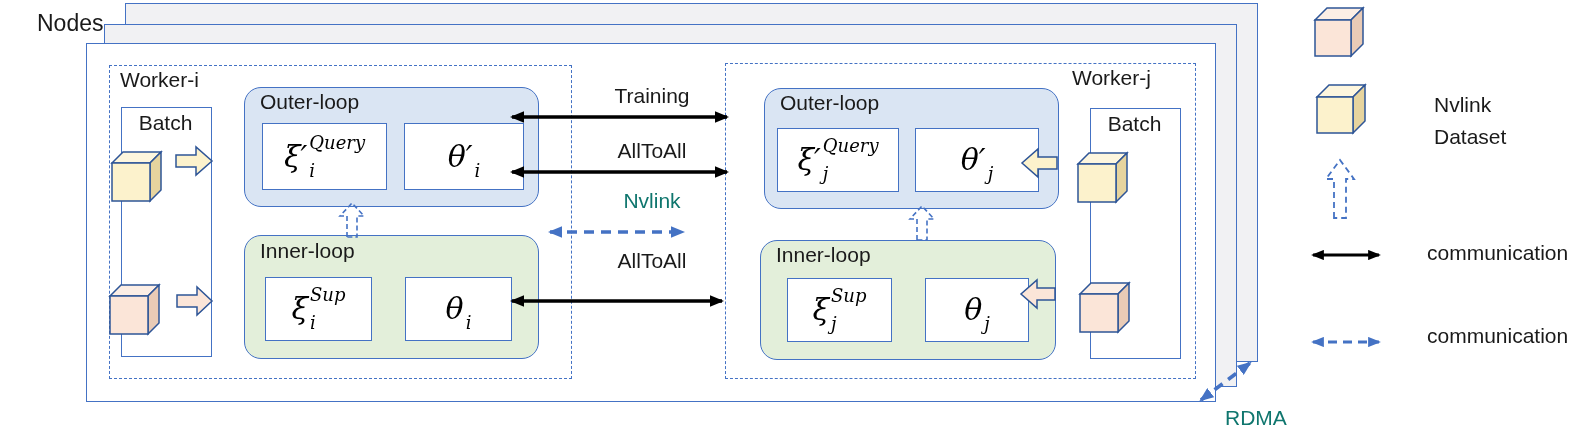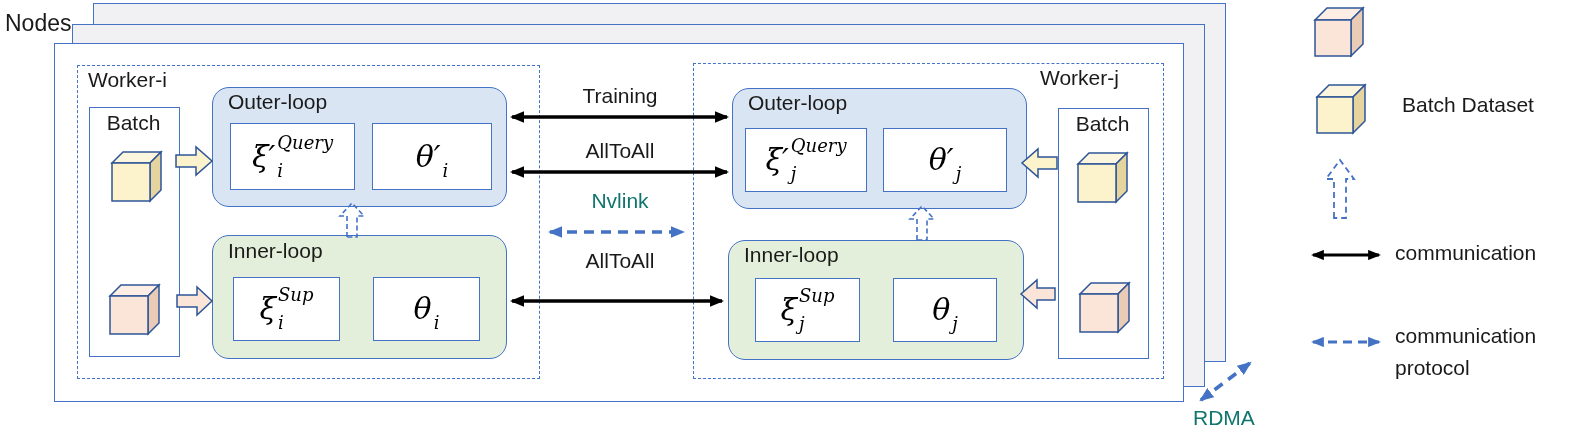--- a/index.html
+++ b/index.html
@@ -1,18 +1,18 @@
 <!DOCTYPE html>
 <html><head>
 <meta charset="utf-8">
 <style>
   html,body{margin:0;padding:0;background:#ffffff;}
   #stage{position:relative;width:1569px;height:431px;background:#ffffff;overflow:hidden;
          font-family:"Liberation Sans",sans-serif;color:#1a1a1a;}
-  .abs{position:absolute;}
+  .abs{position:absolute;margin-left:32px;}
   .node-layer{background:#F1F1F3;border:1.5px solid #4472C4;}
   .node-front{background:#FFFFFF;}
   .dashed-box{border:1.6px dashed #4472C4;}
   .solid-box{border:1.5px solid #4472C4;background:#FFFFFF;}
   .loop{border:1.5px solid #4472C4;border-radius:17px;}
   .outer-fill{background:#DAE5F3;}
   .inner-fill{background:#E3EFDA;}
   .param{border:1.5px solid #4472C4;background:#FFFFFF;display:flex;align-items:center;justify-content:center;}
   .label{font-size:21px;line-height:1.15;color:#1a1a1a;white-space:nowrap;}
   .center-lab{width:160px;text-align:center;}
@@ -135,27 +135,26 @@
     </span>
   </div>
 
   <div class="abs label center-lab" style="left:540px;top:84px">Training</div>
   <div class="abs label center-lab" style="left:540px;top:139px">AllToAll</div>
   <div class="abs label center-lab blue-text" style="left:540px;top:189px">Nvlink</div>
   <div class="abs label center-lab" style="left:540px;top:249px">AllToAll</div>
 
   <div class="abs label blue-text" style="left:1193px;top:406px">RDMA</div>
 
-  <div class="abs legend-lab" style="left:1402px;top:89px">Batch Dataset</div>
+  <div class="abs legend-lab" style="left:1402px;top:89px">Nvlink Dataset</div>
   <div class="abs legend-lab" style="left:1395px;top:237px">
     <div>communication</div>
   </div>
   <div class="abs legend-lab" style="left:1395px;top:320px">
     <div>communication</div>
-    <div>protocol</div>
   </div>
 
   <svg class="overlay" width="1569" height="431" viewBox="0 0 1569 431">
     <defs>
       <marker id="mblack" viewBox="0 0 4 3.2" markerWidth="4" markerHeight="3.2" refX="3.4" refY="1.6" orient="auto-start-reverse">
         <path d="M0,0 L4,1.6 L0,3.2 Z" fill="#000000"></path>
       </marker>
       <marker id="mblue" viewBox="0 0 4 3.2" markerWidth="4" markerHeight="3.2" refX="3.4" refY="1.6" orient="auto-start-reverse">
         <path d="M0,0 L4,1.6 L0,3.2 Z" fill="#4472C4"></path>
       </marker>

